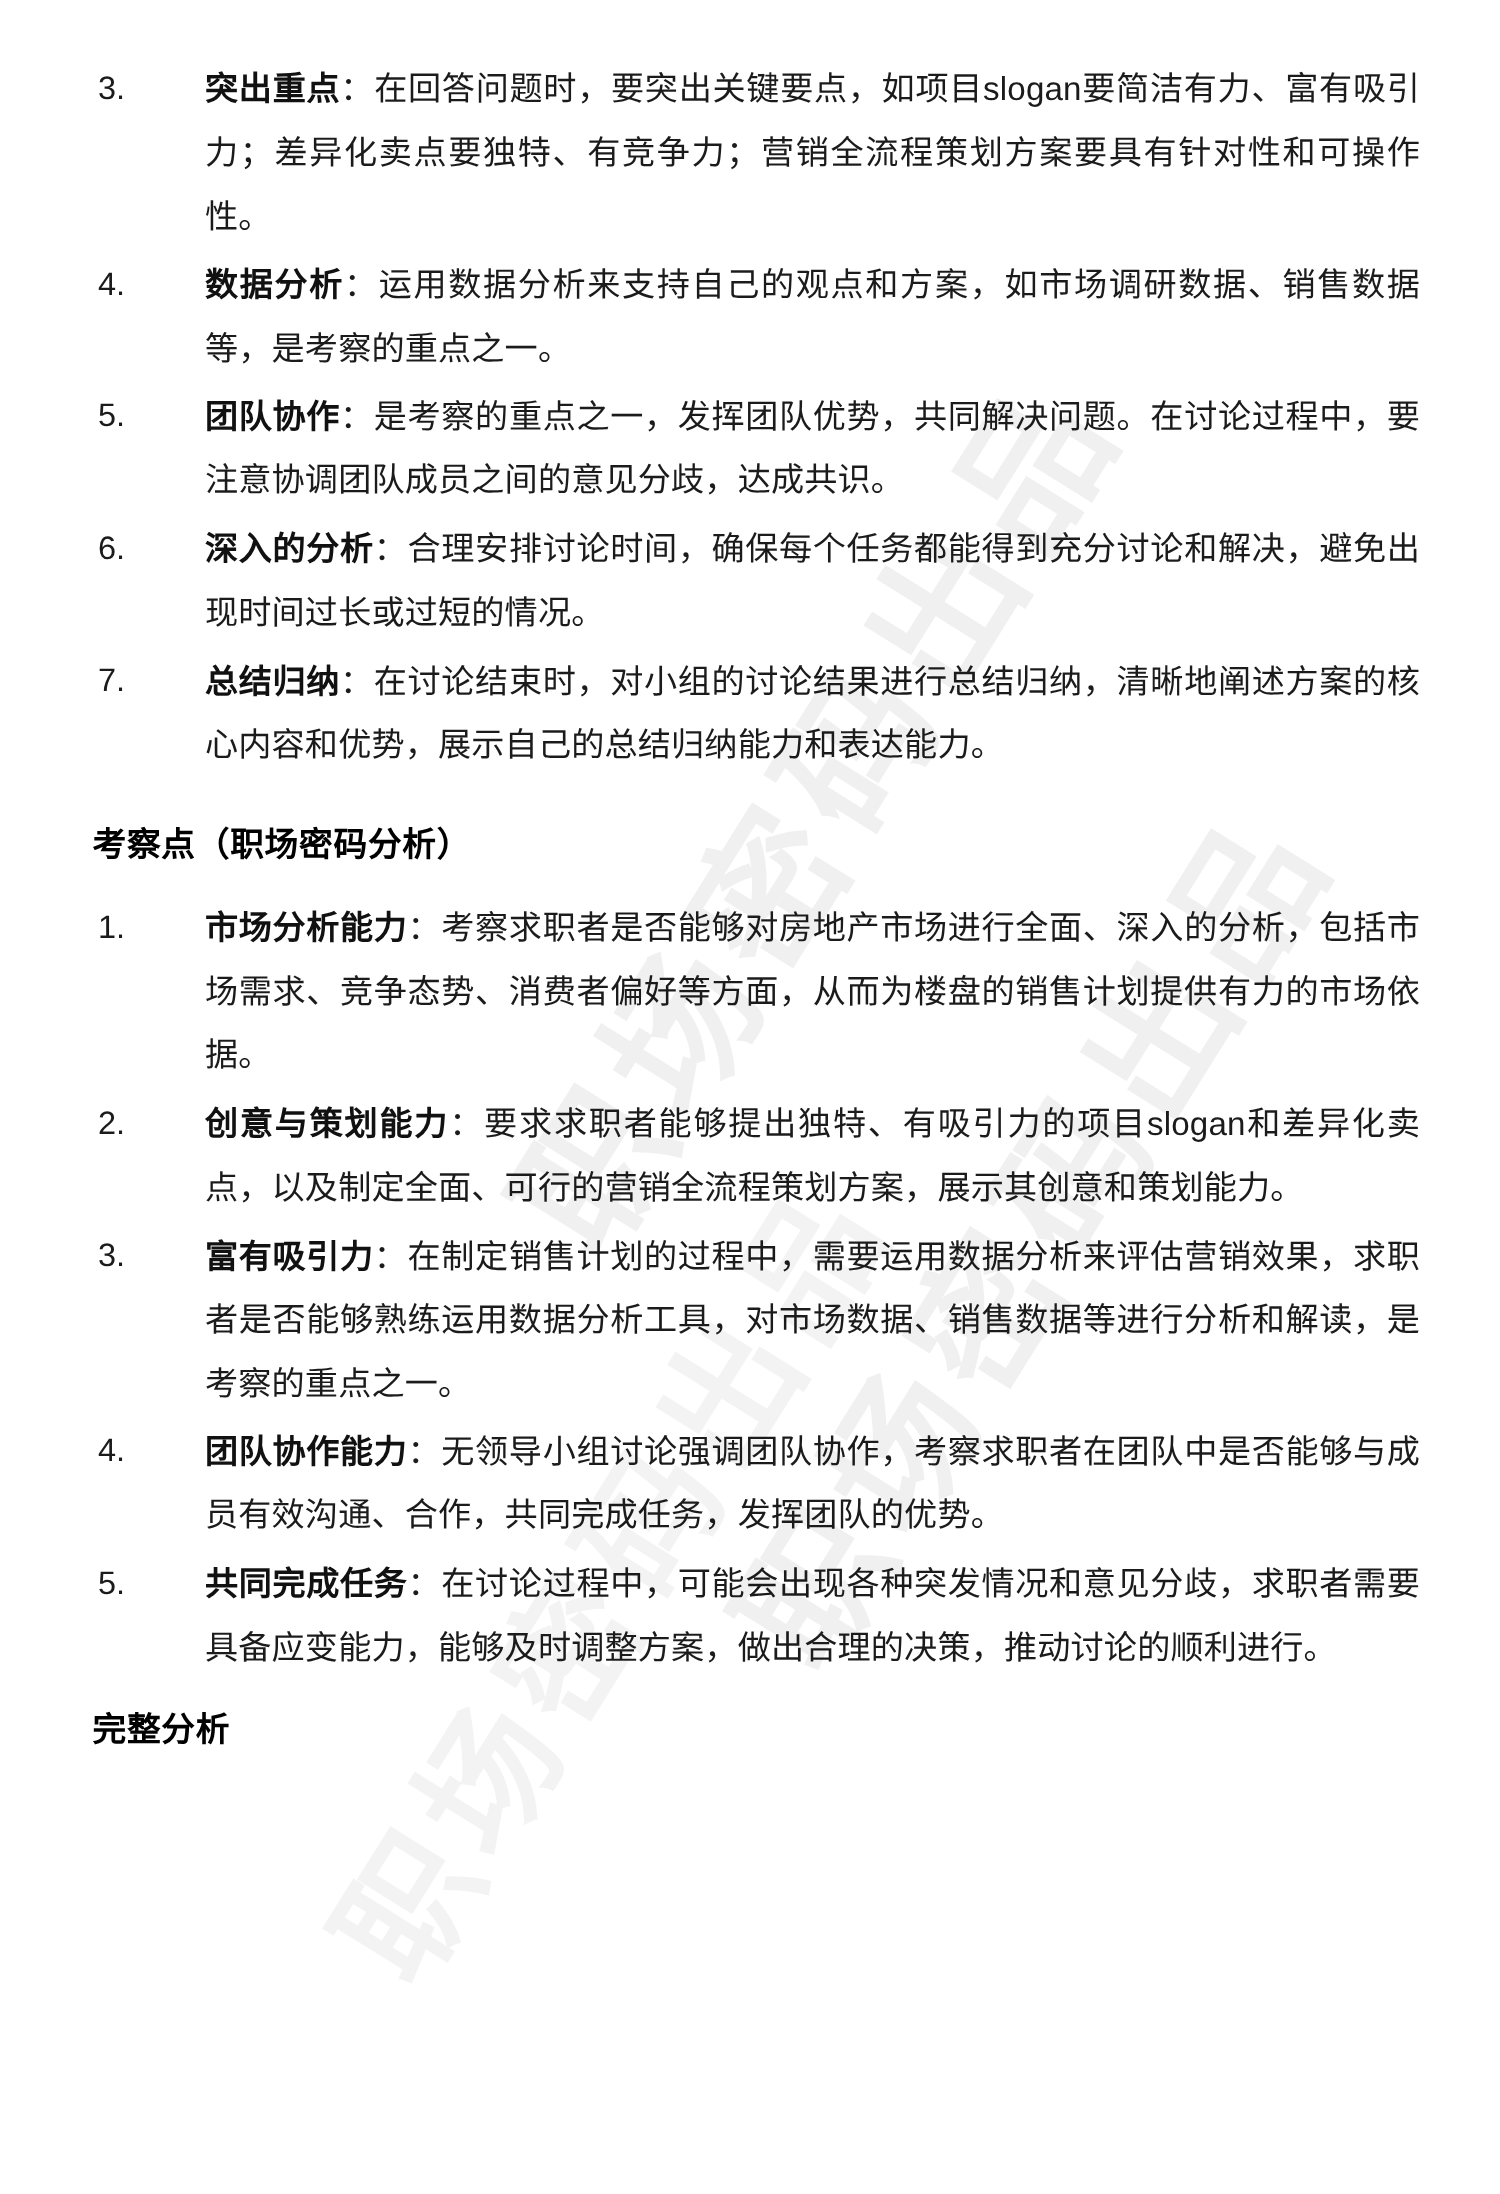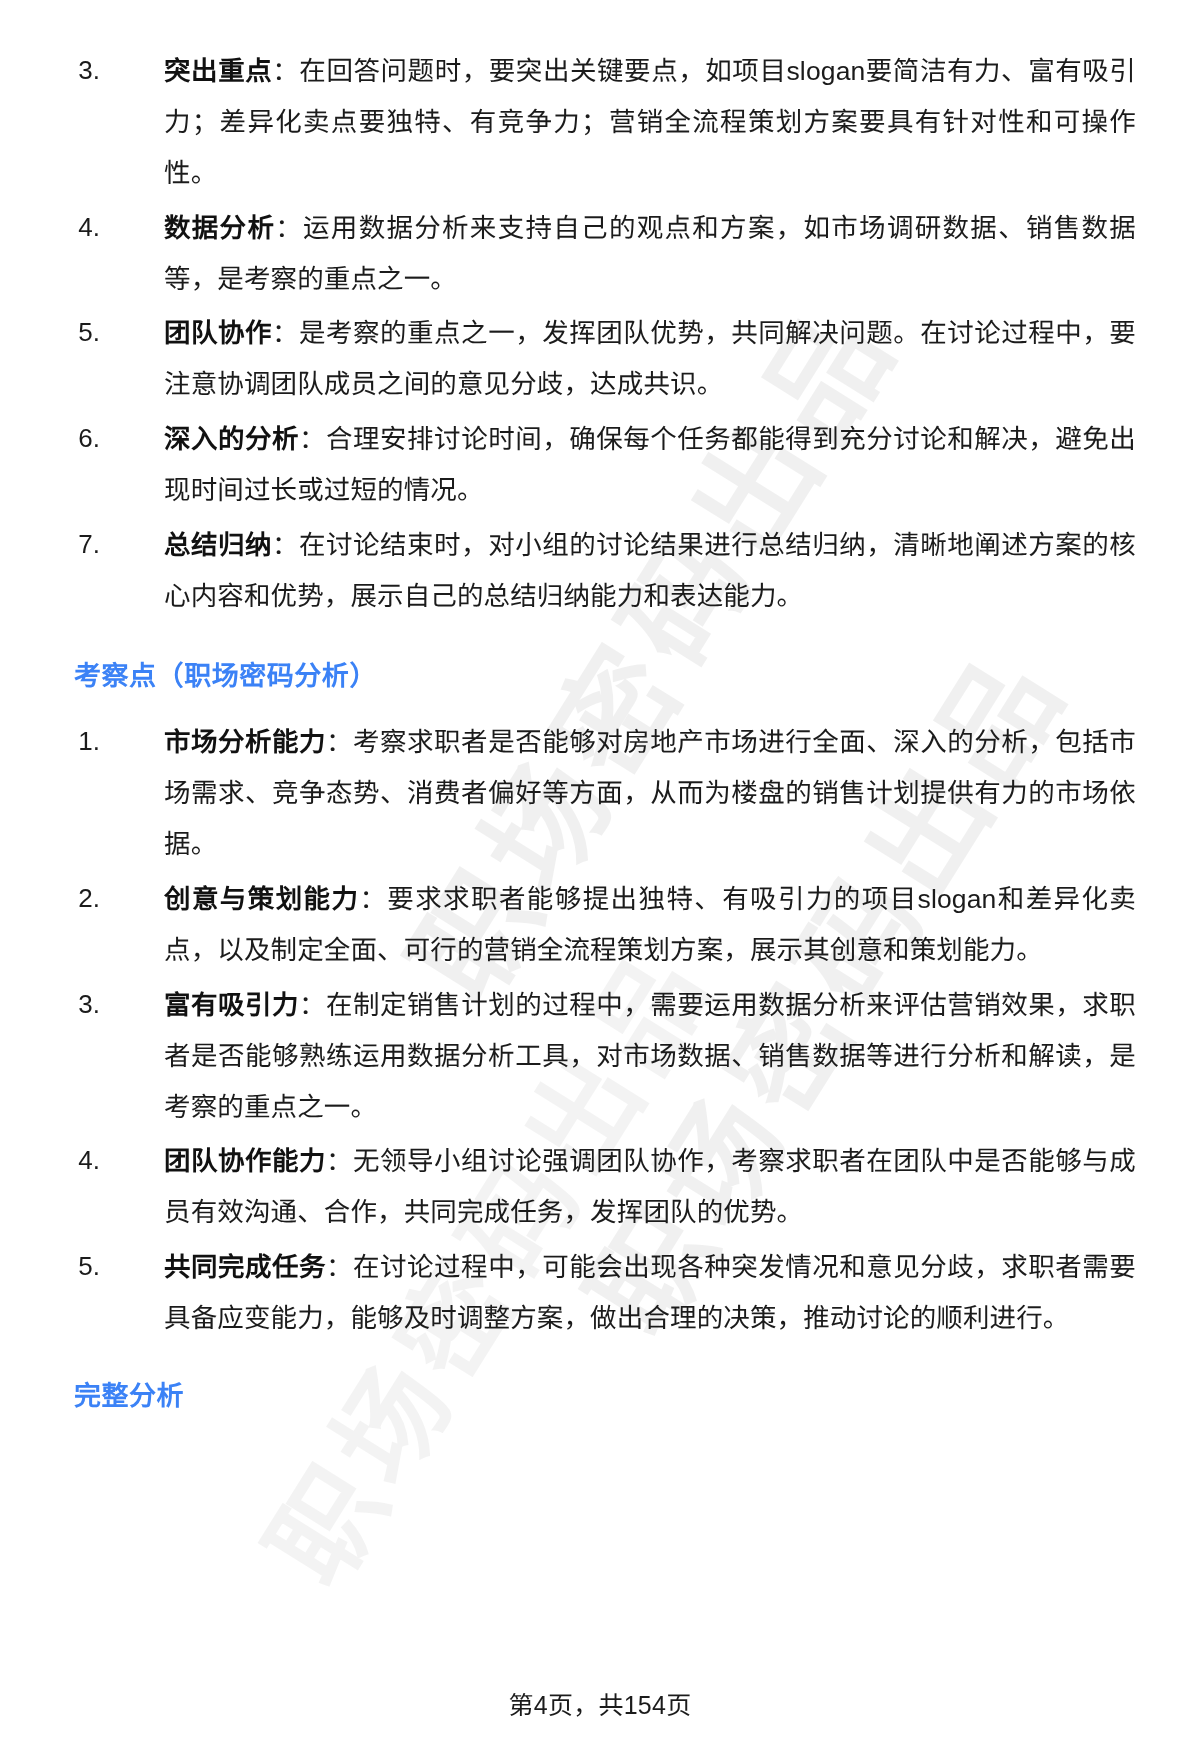--- a/index.html
+++ b/index.html
@@ -98,29 +98,29 @@
     letter-spacing: 0.005em;
     color: #1b1b1b;
     margin-left: 48px;
   }
   .li-body .term {
     font-weight: 700;
     color: #111;
   }
 
   h2.section-heading {
-    color: #3b82f6;
+    color: #000000;
     font-size: 27px;
     font-weight: 700;
     margin: 36px 0 22px 10px;
     letter-spacing: 0.02em;
     line-height: 1.4;
   }
   h2.section-heading.tight-top {
-    margin-top: 34px;
+    margin-top: 22px;
   }
 
   .footer {
     position: absolute;
     left: 0;
     right: 0;
     bottom: 34px;
     text-align: center;
     font-size: 25px;
     color: #1b1b1b;
@@ -186,15 +186,14 @@
       <li>
         <span class="li-marker">5.</span>
         <span class="li-body"><span class="term">共同完成任务</span><span>：</span><span>在讨论过程中，可能会出现各种突发情况和意见分歧，求职者需要具备应变能力，能够及时调整方案，做出合理的决策，推动讨论的顺利进行。</span></span>
       </li>
     </ol>
 
     <h2 class="section-heading tight-top">完整分析</h2>
 
   </div>
 
-  <div class="footer">第4页，共154页</div>
 
 </div>
 
 </body></html>

